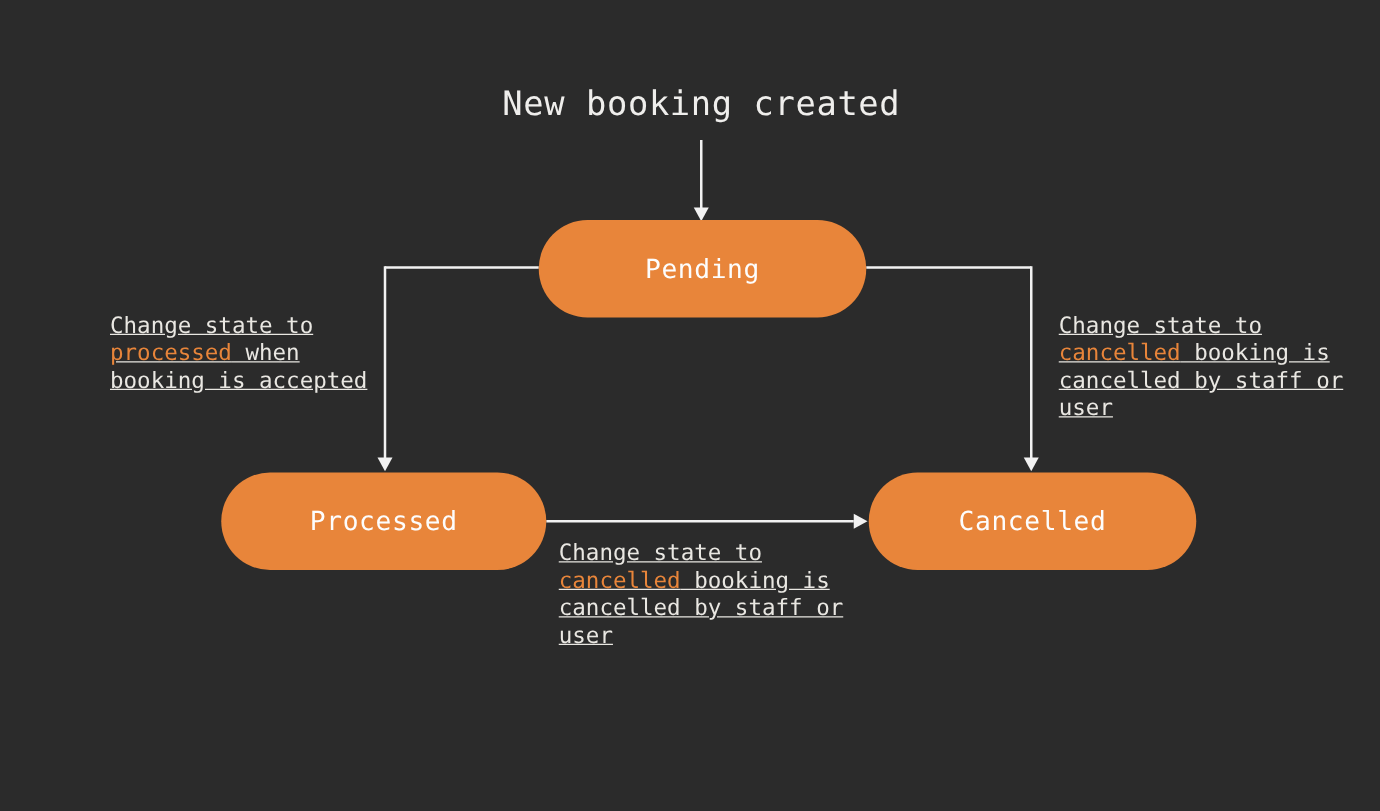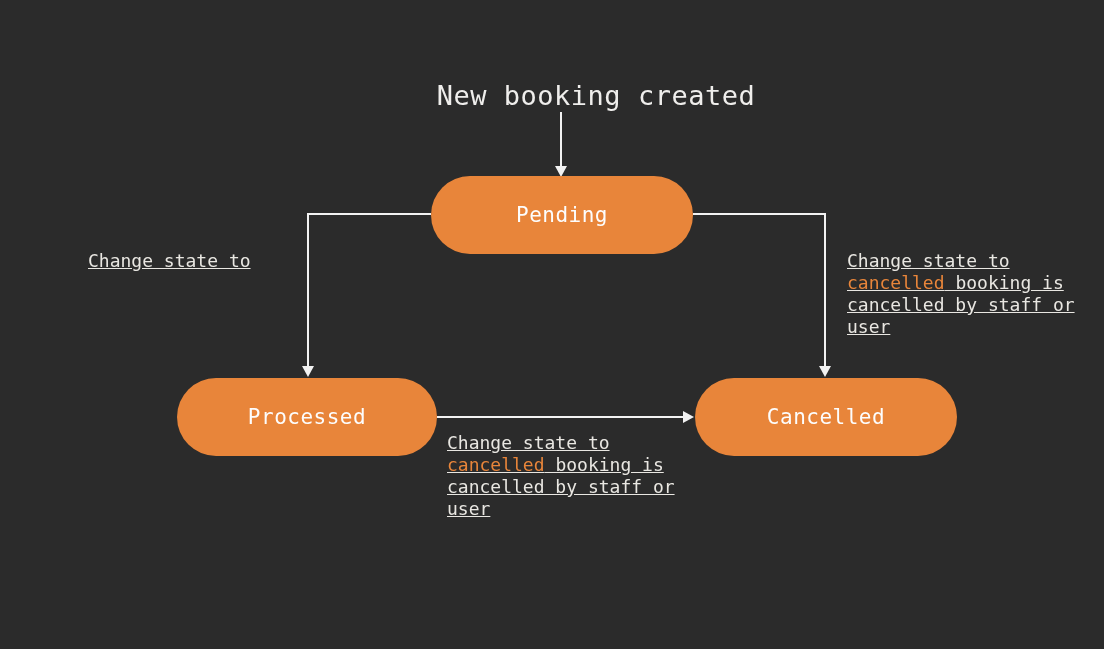--- a/index.html
+++ b/index.html
@@ -16,27 +16,26 @@
     position: relative;
     width: 1104px;
     height: 649px;
     background: var(--bg);
     overflow: hidden;
     font-family: "DejaVu Sans Mono", "Liberation Mono", monospace;
   }
   .title {
     position: absolute;
     left: 561px;
-    top: 80px;
+    top: 68px;
     transform: translateX(-50%);
     font-size: 27px;
     color: #efeeec;
     white-space: nowrap;
     letter-spacing: 0.5px;
-    margin-left: 35px;
   }
   .node {
     position: absolute;
     background: var(--node-fill);
     border-radius: 39px;
     display: flex;
     align-items: center;
     justify-content: center;
   }
   .node-label {
@@ -97,20 +96,22 @@
   </div>
   <div class="node node-processed">
     <span class="node-label">Processed</span>
   </div>
   <div class="node node-cancelled">
     <span class="node-label">Cancelled</span>
   </div>
 
   <div class="annotation" style="left:88px; top:250px;">
       <div><span>Change state to</span></div>
+      <div><span class="accent">processed</span><span> when</span></div>
+      <div><span>booking is accepted</span></div>
     </div>
   <div class="annotation" style="left:847px; top:250px;">
       <div><span>Change state to</span></div>
       <div><span class="accent">cancelled</span><span> booking is</span></div>
       <div><span>cancelled by staff or</span></div>
       <div><span>user</span></div>
     </div>
   <div class="annotation" style="left:447px; top:432px;">
       <div><span>Change state to</span></div>
       <div><span class="accent">cancelled</span><span> booking is</span></div>

